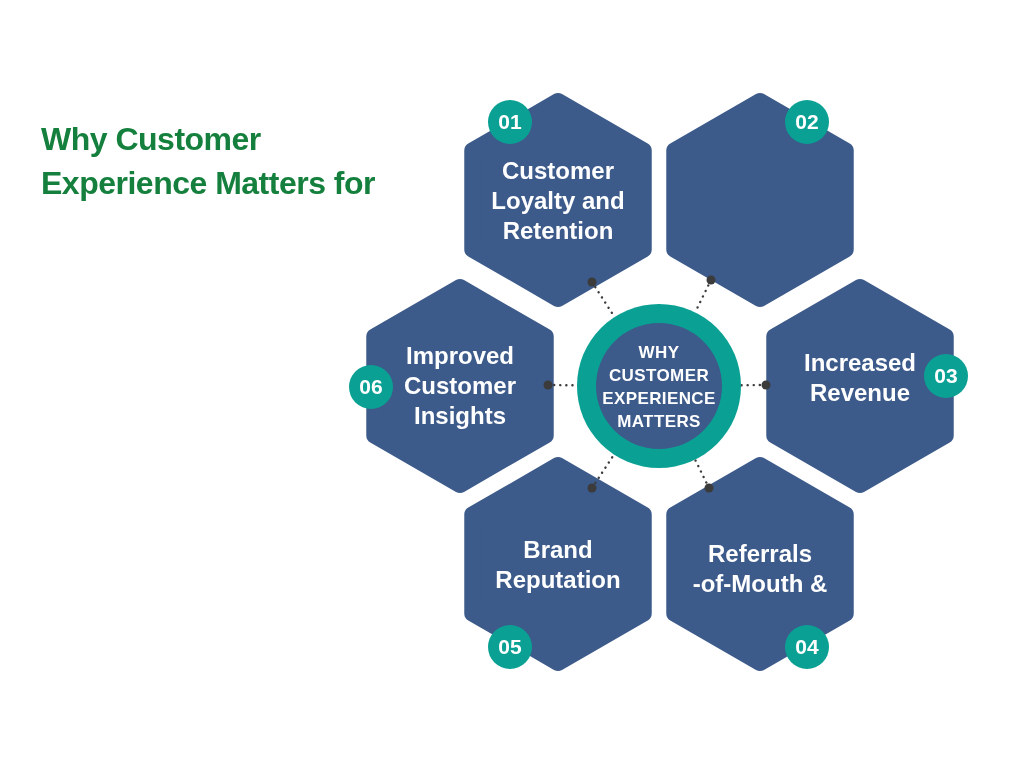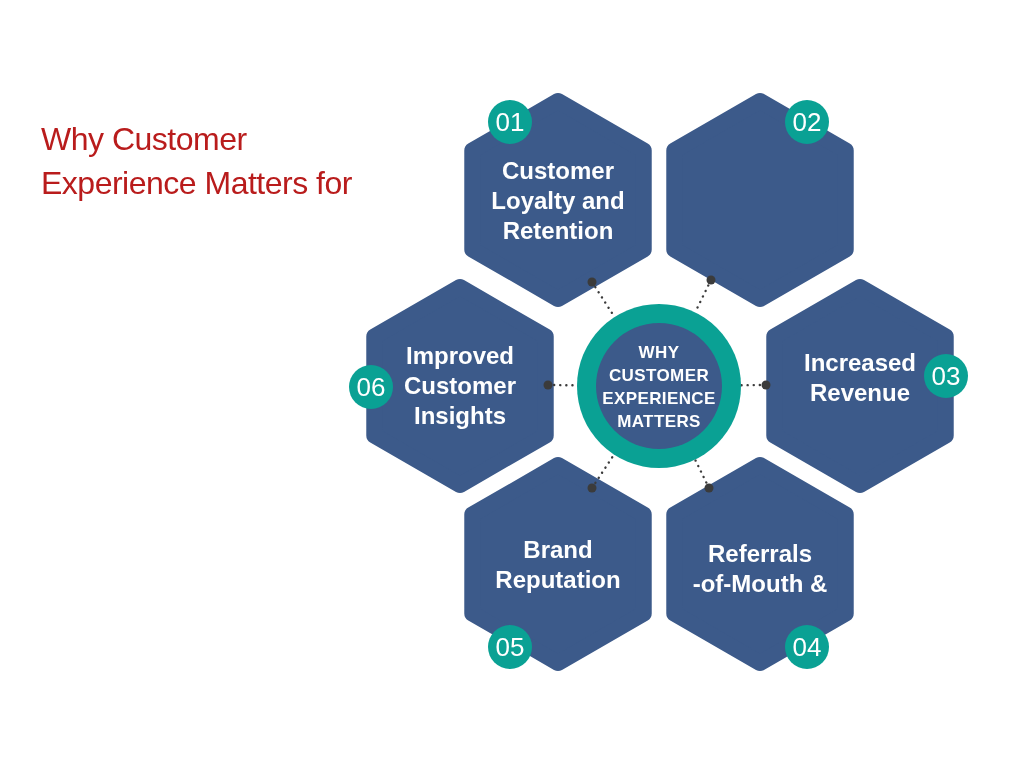--- a/index.html
+++ b/index.html
@@ -14,22 +14,22 @@
     height: 768px;
     background: #ffffff;
     overflow: hidden;
   }
   .title {
     position: absolute;
     left: 41px;
     top: 117px;
     font-size: 32px;
     line-height: 44px;
-    font-weight: normal;
-    color: #b91c1c;
+    font-weight: bold;
+    color: #15803d;
     letter-spacing: -0.5px;
     white-space: nowrap;
   }
   .diagram-svg {
     position: absolute;
     left: 0;
     top: 0;
   }
   .hex-label {
     position: absolute;
@@ -54,22 +54,22 @@
     letter-spacing: 0.4px;
     white-space: nowrap;
   }
   .badge {
     position: absolute;
     width: 44px;
     height: 44px;
     border-radius: 50%;
     background: #0AA194;
     color: #ffffff;
-    font-weight: normal;
-    font-size: 26px;
+    font-weight: bold;
+    font-size: 21px;
     display: flex;
     align-items: center;
     justify-content: center;
     transform: translate(-50%, -50%);
   }
   
   .label-1 { left: 558px; top: 201px; }
   .label-2 { left: 760px; top: 198px; }
   .label-3 { left: 860px; top: 378px; }
   .label-4 { left: 760px; top: 569px; }

